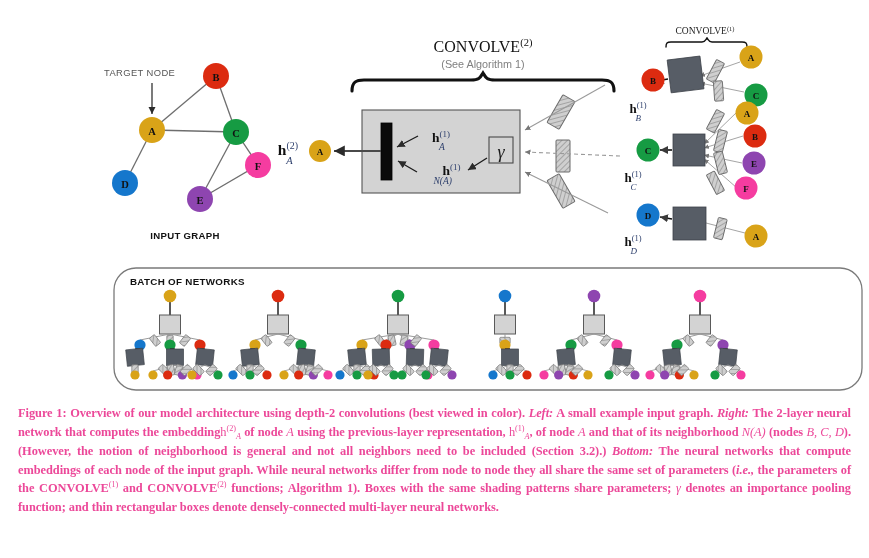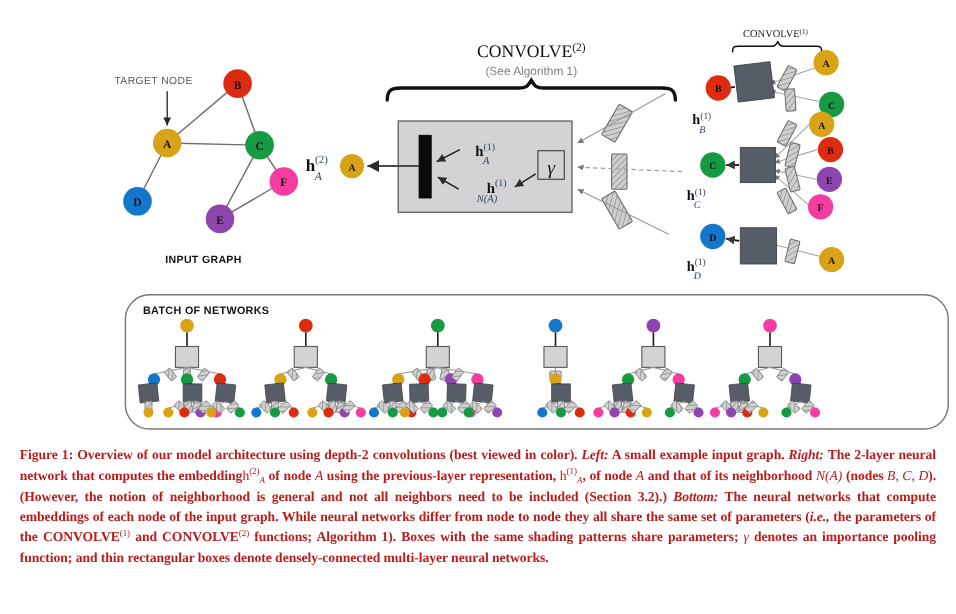--- a/index.html
+++ b/index.html
@@ -22,21 +22,21 @@
   }
   #caption {
     position: absolute;
     left: 18px;
     top: 404px;
     width: 833px;
     font-family: "Liberation Serif", "DejaVu Serif", serif;
     font-size: 12.4px;
     font-weight: bold;
     line-height: 1.52;
-    color: #b91c1c;
+    color: #ec4899;
     text-align: justify;
     letter-spacing: -0.05px;
   }
   #caption .it { font-style: italic; font-weight: bold; }
   #caption .sc {
     font-variant: small-caps;
     font-weight: bold;
   }
   #caption .mathit {
     font-family: "Liberation Serif", "DejaVu Serif", serif;

